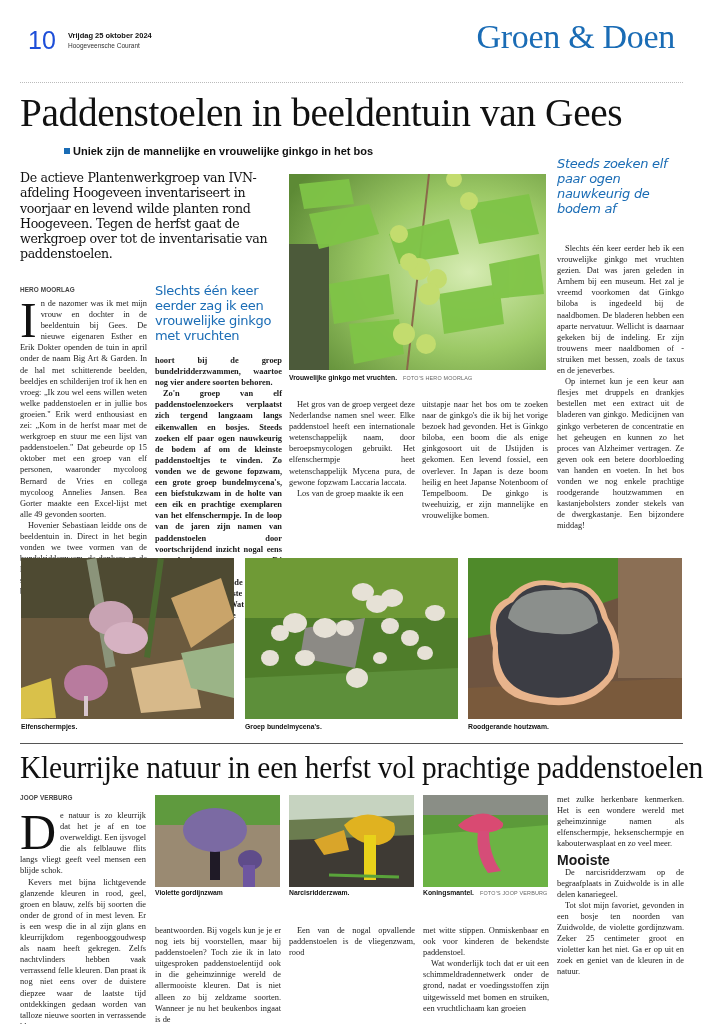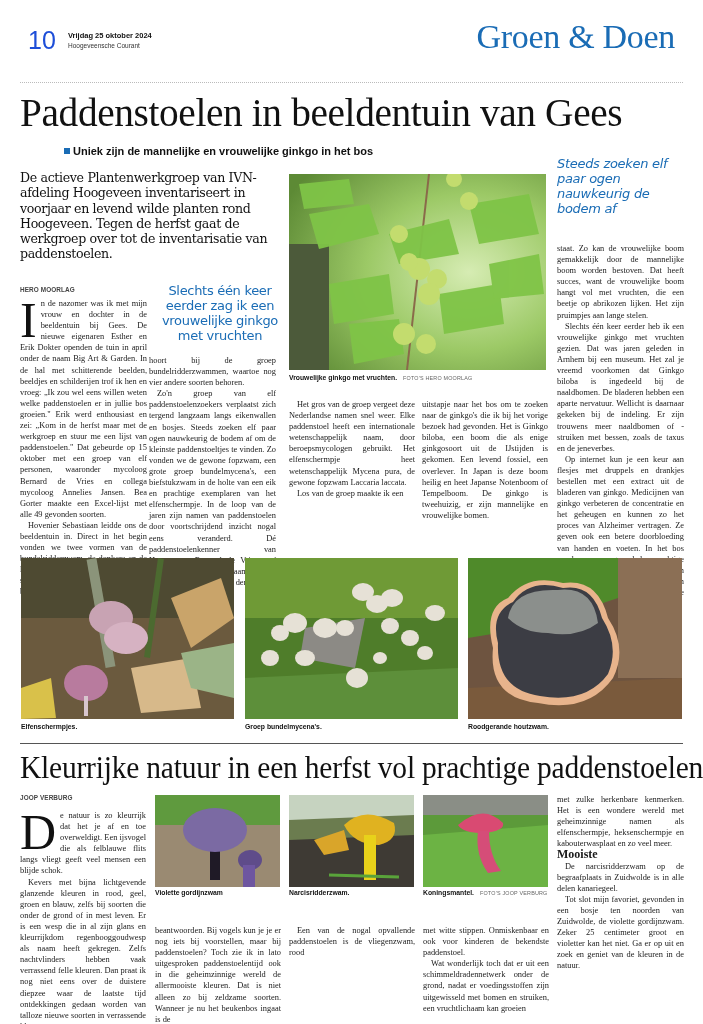--- a/index.html
+++ b/index.html
@@ -27,21 +27,21 @@
   .dropcap { float: left; font-family: "Liberation Serif", serif; font-size: 50px; line-height: 40px; margin: 2px 4px 0 0; color: #111; }
 
   .pullquote { font-family: "DejaVu Sans", sans-serif; color: #1a6cb5; font-size: 13px; line-height: 15px; letter-spacing: -0.3px; }
 
   .photo { overflow: hidden; }
   .caption { font-family: "Liberation Sans", sans-serif; font-weight: bold; font-size: 6.8px; color: #111; }
   .credit { font-family: "Liberation Sans", sans-serif; font-size: 5.4px; color: #666; margin-left: 6px; font-weight: normal; letter-spacing: 0.2px; }
 
   .rule-solid { left: 20px; width: 663px; top: 743px; border-top: 1.5px solid #555; }
   h2.headline2 { left: 20px; top: 752px; font-family: "Liberation Serif", serif; font-weight: normal; font-size: 31px; color: #111; line-height: 1; letter-spacing: -0.2px; transform: scaleX(0.95); transform-origin: left; white-space: nowrap; }
-  .inline-head { font-family: Liberation Serif, serif; font-weight: bold; font-size: 12px; color: #1a1a1a; }
+  .inline-head { font-family: Liberation Sans, sans-serif; font-weight: bold; font-size: 14px; color: #1a1a1a; margin-top: 6px; }
 </style>
 </head>
 <body>
 
 <div class="abs page-num">10</div>
 <div class="abs date">Vrijdag 25 oktober 2024</div>
 <div class="abs paper">Hoogeveensche Courant</div>
 <div class="abs section">Groen &amp; Doen</div>
 <div class="abs rule-dotted"></div>
 
@@ -52,22 +52,22 @@
 </div>
 
 <div class="abs intro">De actieve Plantenwerkgroep van IVN-afdeling Hoogeveen inventariseert in voorjaar en levend wilde planten rond Hoogeveen. Tegen de herfst gaat de werkgroep over tot de inventarisatie van paddenstoelen.</div>
 <div class="abs byline" style="left:20px; top:286px;">HERO MOORLAG</div>
 
 <div class="abs col" style="left:20px; top:298px; width:127px;">
   <p class="noind"><span class="dropcap">I</span><span>n de nazomer was ik met mijn vrouw en dochter in de beeldentuin bij Gees. De nieuwe eigenaren Esther en Erik Dokter openden de tuin in april onder de naam Big Art &amp; Garden. In de hal met schitterende beelden, beeldjes en schilderijen trof ik hen en vroeg: „Ik zou wel eens willen weten welke paddenstoelen er in jullie bos groeien." Erik werd enthousiast en zei: „Kom in de herfst maar met de werkgroep en stuur me een lijst van paddenstoelen." Dat gebeurde op 15 oktober met een groep van elf personen, waaronder mycoloog Bernard de Vries en collega mycoloog Annelies Jansen. Bea Gorter maakte een Excel-lijst met alle 49 gevonden soorten.</span></p>
   <p>Hovenier Sebastiaan leidde ons de beeldentuin in. Direct in het begin vonden we twee vormen van de bundelridderzwam, de donkere en de lichte vorm. Het is een sl-soort. Sl staat voor sensu lato, hetgeen betekent 'in bredere zin'. De soort be-</p>
 </div>
 
-<div class="abs pullquote" style="left:155px; top:283px; width:130px;text-align:center;">Slechts één keer eerder zag ik een vrouwelijke ginkgo met vruchten</div>
-<div class="abs col" style="left:149px; top:355px; width:127px;">
+<div class="abs pullquote" style="left:155px; top:283px; width:130px;">Slechts één keer eerder zag ik een vrouwelijke ginkgo met vruchten</div>
+<div class="abs col" style="left:155px; top:355px; width:127px;font-weight:bold;">
   <p class="noind">hoort bij de groep bundelridderzwammen, waartoe nog vier andere soorten behoren.</p>
   <p>Zo'n groep van elf paddenstoelenzoekers verplaatst zich tergend langzaam langs eikenwallen en bosjes. Steeds zoeken elf paar ogen nauwkeurig de bodem af om de kleinste paddenstoeltjes te vinden. Zo vonden we de gewone fopzwam, een grote groep bundelmycena's, een biefstukzwam in de holte van een eik en prachtige exemplaren van het elfenschermpje. In de loop van de jaren zijn namen van paddenstoelen door voortschrijdend inzicht nogal eens veranderd. Dé paddenstoelenkenner van Hoogeveen, Bernard de Vries, gaf daarom steeds de juiste naam van een gevonden soort. Wat te denken van namen als scherpe</p>
 </div>
 
 <div class="abs photo" style="left:289px; top:174px; width:257px; height:196px;">
   <svg width="257" height="196" viewBox="0 0 257 196">
     <defs>
       <radialGradient id="bk" cx="0.7" cy="0.5" r="0.8">
         <stop offset="0" stop-color="#d6ecb3"></stop>
         <stop offset="0.5" stop-color="#9cc966"></stop>
@@ -108,21 +108,20 @@
   <p>Het gros van de groep vergeet deze Nederlandse namen snel weer. Elke paddenstoel heeft een internationale wetenschappelijk naam, door beroepsmycologen gebruikt. Het elfenschermpje heet wetenschappelijk Mycena pura, de gewone fopzwam Laccaria laccata.</p>
   <p>Los van de groep maakte ik een</p>
 </div>
 
 <div class="abs col" style="left:422px; top:399px; width:126px;">
   <p class="noind">uitstapje naar het bos om te zoeken naar de ginkgo's die ik bij het vorige bezoek had gevonden. Het is Ginkgo biloba, een boom die als enige ginkgosoort uit de IJstijden is gekomen. Een levend fossiel, een overlever. In Japan is deze boom heilig en heet Japanse Notenboom of Tempelboom. De ginkgo is tweehuizig, er zijn mannelijke en vrouwelijke bomen.</p>
 </div>
 
 <div class="abs pullquote" style="left:557px; top:156px; width:126px;font-style:italic;">Steeds zoeken elf paar ogen nauwkeurig de bodem af</div>
 <div class="abs col" style="left:557px; top:243px; width:127px;">
-  <p class="noind">staat. Zo kan de vrouwelijke boom gemakkelijk door de mannelijke boom worden bestoven. Dat heeft succes, want de vrouwelijke boom hangt vol met vruchten, die een beetje op abrikozen lijken. Het zijn pruimpjes aan lange stelen.</p>
   <p>Slechts één keer eerder heb ik een vrouwelijke ginkgo met vruchten gezien. Dat was jaren geleden in Arnhem bij een museum. Het zal je vreemd voorkomen dat Ginkgo biloba is ingedeeld bij de naaldbomen. De bladeren hebben een aparte nervatuur. Wellicht is daarnaar gekeken bij de indeling. Er zijn trouwens meer naaldbomen of -struiken met bessen, zoals de taxus en de jeneverbes.</p>
   <p>Op internet kun je een keur aan flesjes met druppels en drankjes bestellen met een extract uit de bladeren van ginkgo. Medicijnen van ginkgo verbeteren de concentratie en het geheugen en kunnen zo het proces van Alzheimer vertragen. Ze geven ook een betere doorbloeding van handen en voeten. In het bos vonden we nog enkele prachtige roodgerande houtzwammen en kastanjebolsters zonder stekels van de dwergkastanje. Een bijzondere middag!</p>
 </div>
 
 <div class="abs photo" style="left:21px; top:558px; width:213px; height:161px;">
   <svg width="213" height="161" viewBox="0 0 213 161">
     <rect width="213" height="161" fill="#6b5a3e"></rect>
     <rect x="0" y="0" width="213" height="60" fill="#4e4a32"></rect>
     <path d="M150 40 L200 20 L213 60 L170 90 Z" fill="#c9a46a"></path>
     <path d="M110 110 L170 100 L180 150 L120 155 Z" fill="#d7b98a"></path>

